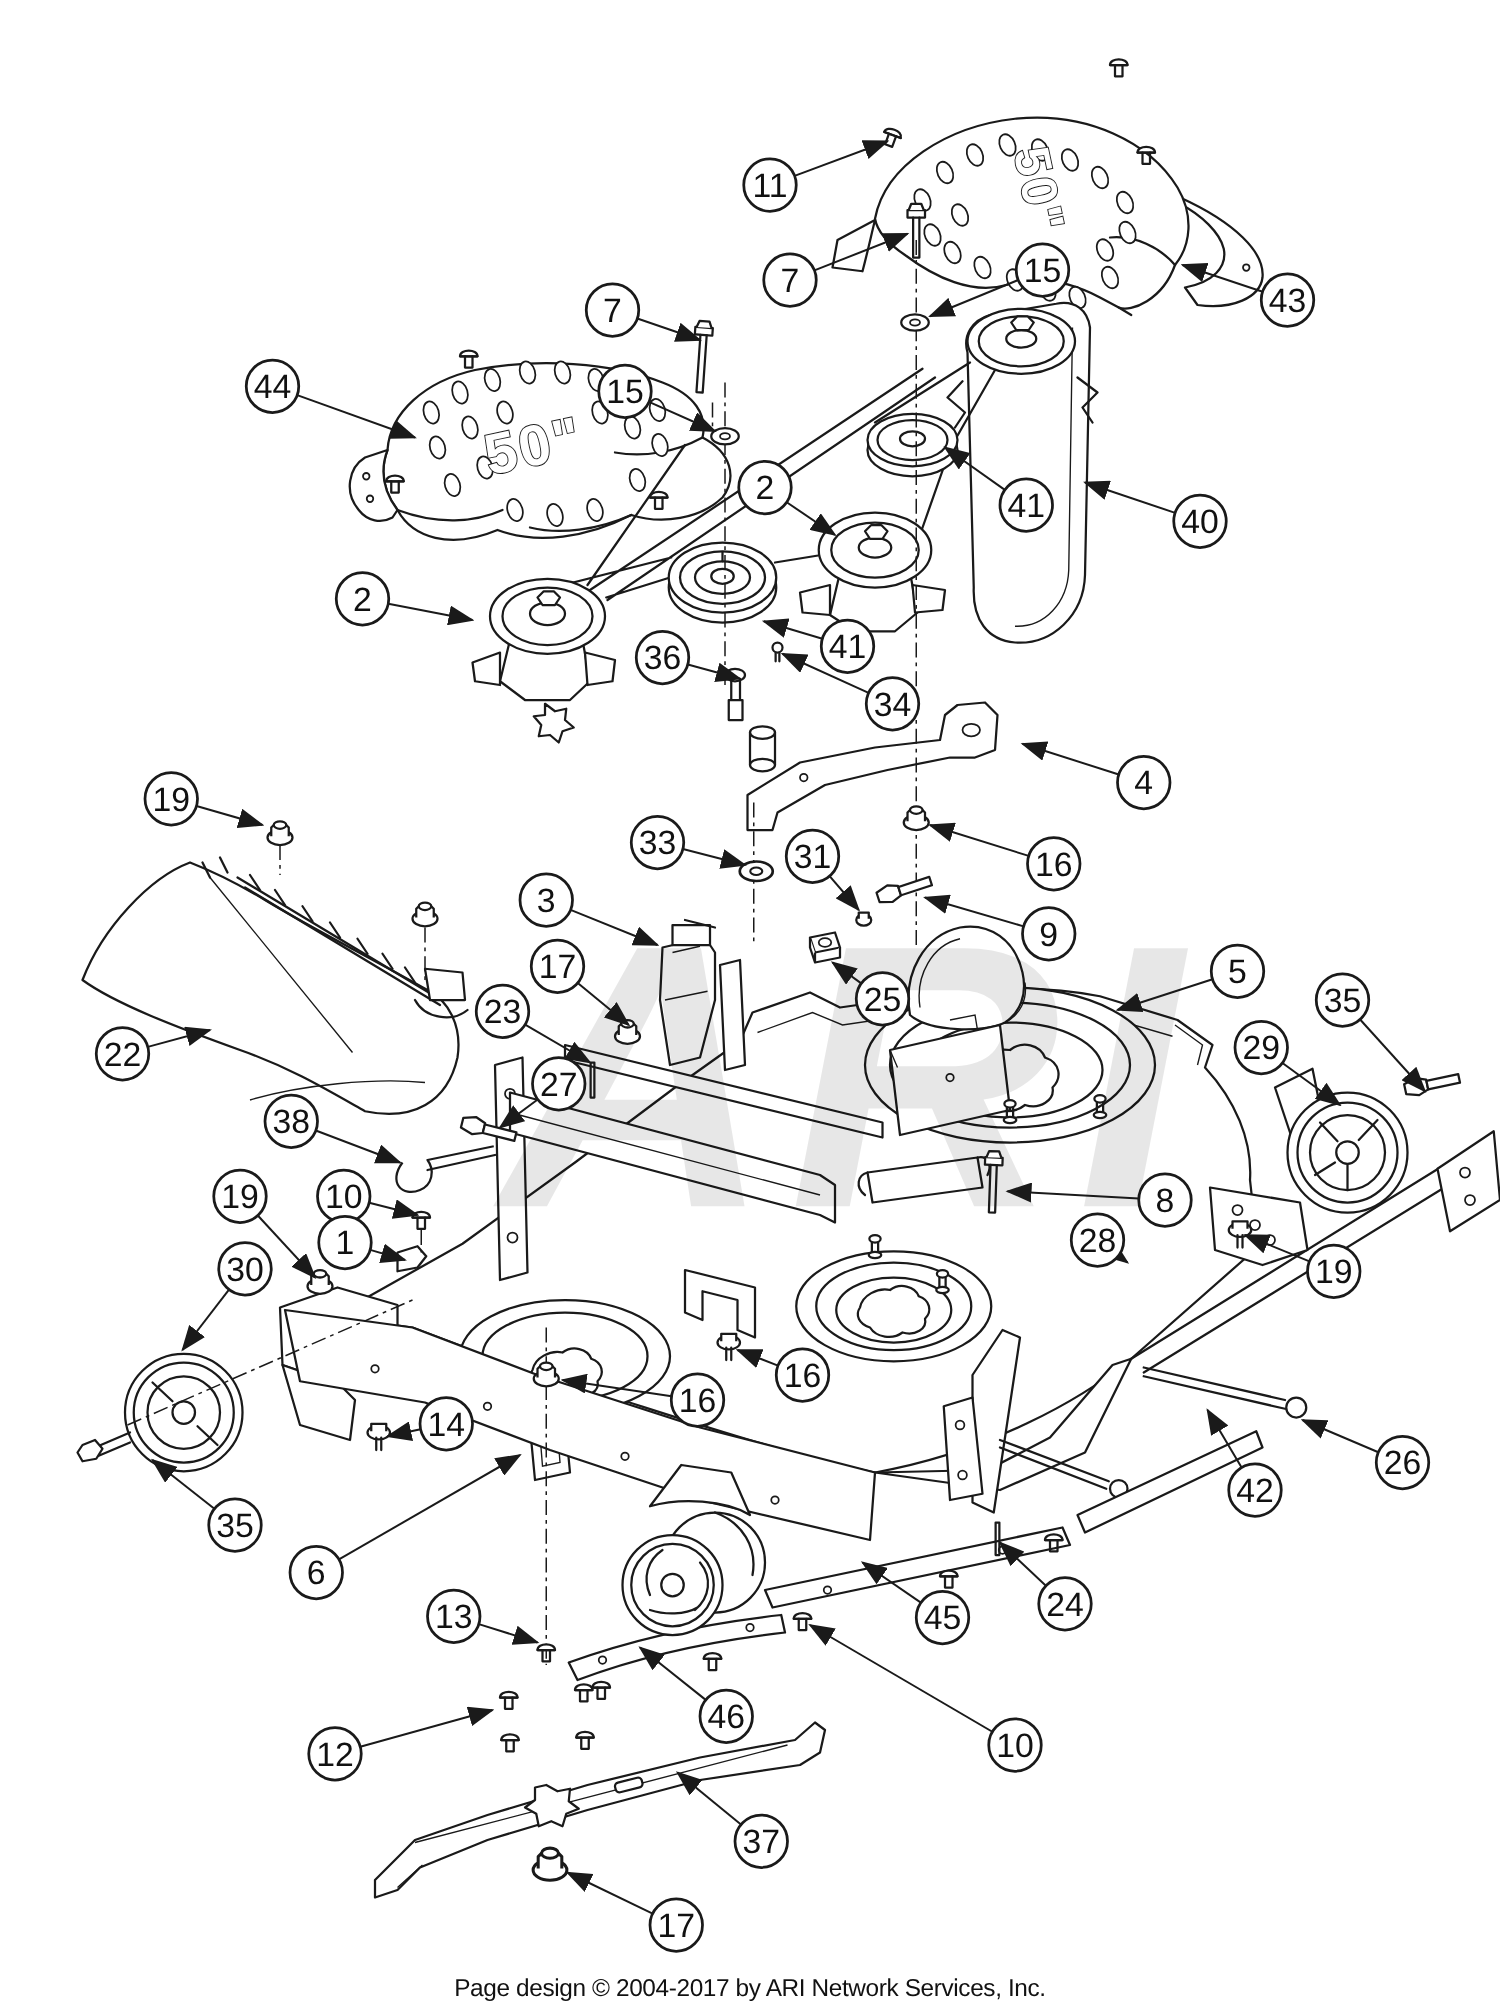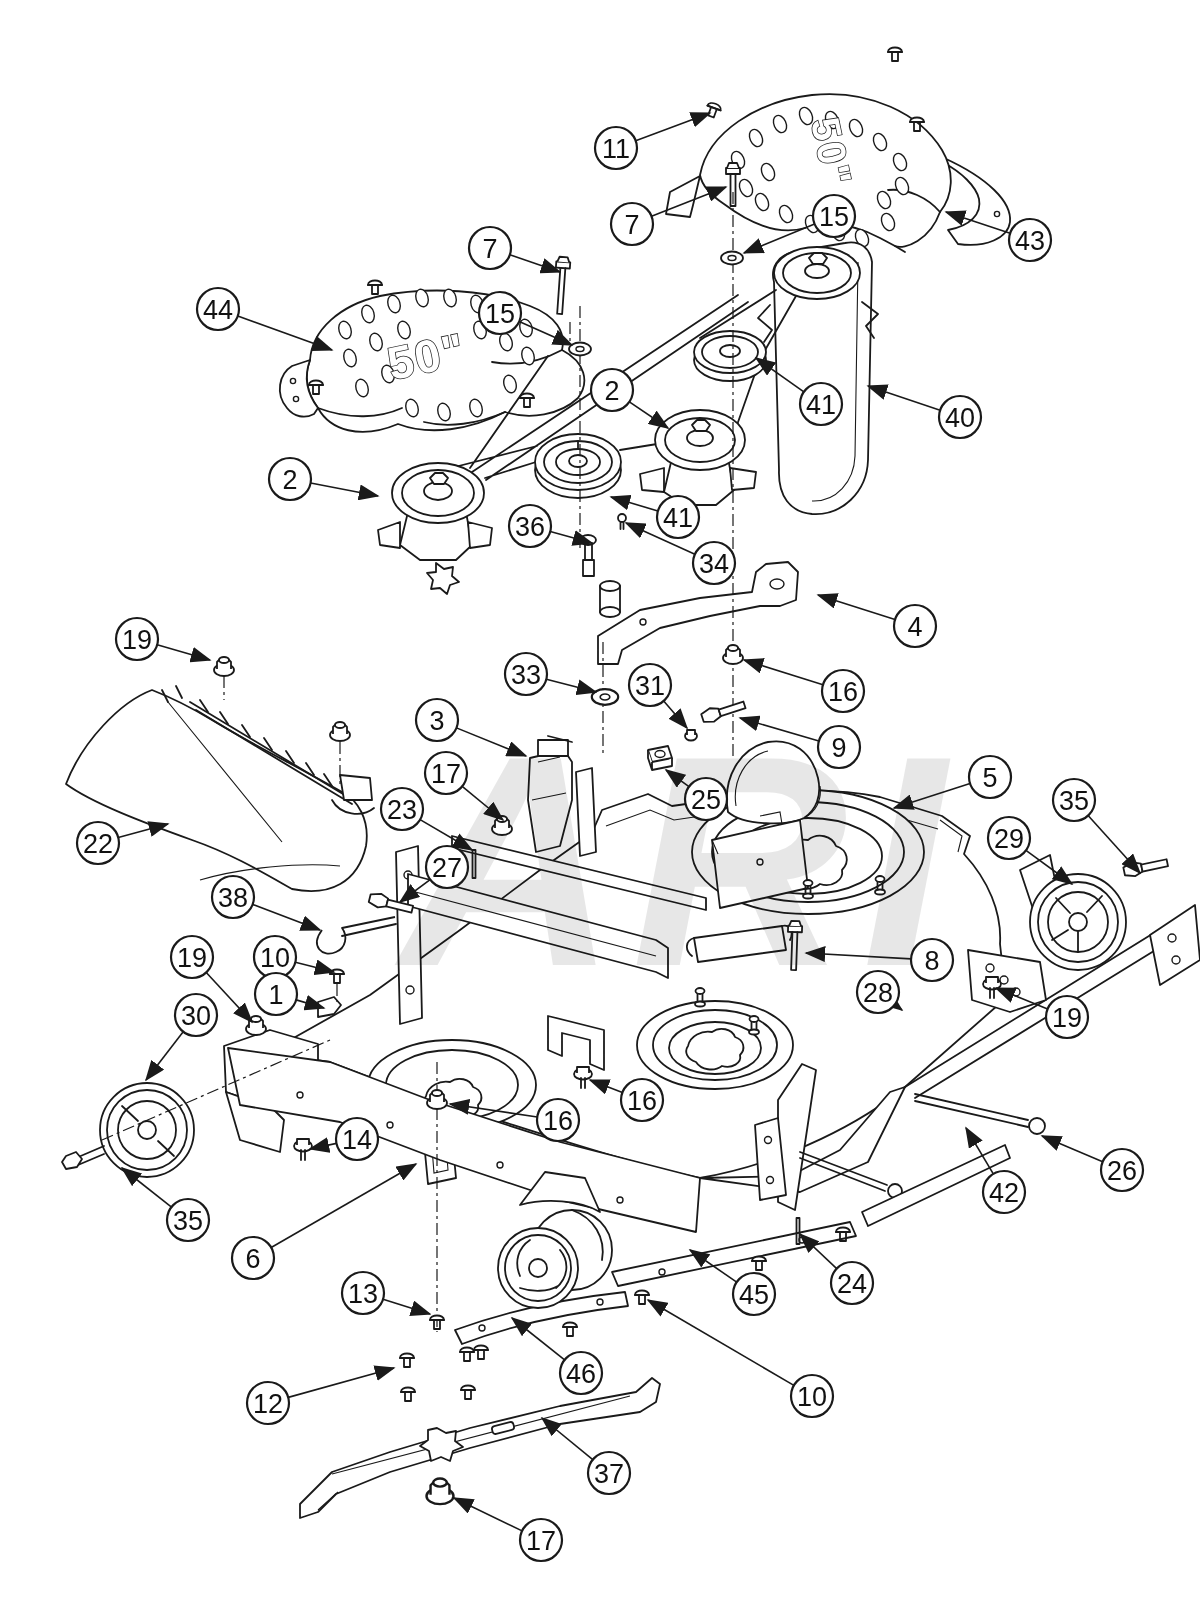--- a/index.html
+++ b/index.html
@@ -793,13 +793,14 @@
           <text x="609" y="1482.5" class="callout-text">37</text>
         </g>
         <g>
           <line x1="522.0884156363438" y1="1530.8702696175453" x2="454" y2="1498" class="leader" marker-end="url(#arrow)"></line>
           <circle cx="541" cy="1540" r="21" class="callout-circle"></circle>
           <text x="541" y="1549.5" class="callout-text">17</text>
         </g>
       </g>
 </svg>
 
+<div class="footer">Page design © 2004-2017 by ARI Network Services, Inc.</div>
 </div>
 
 </body></html>

